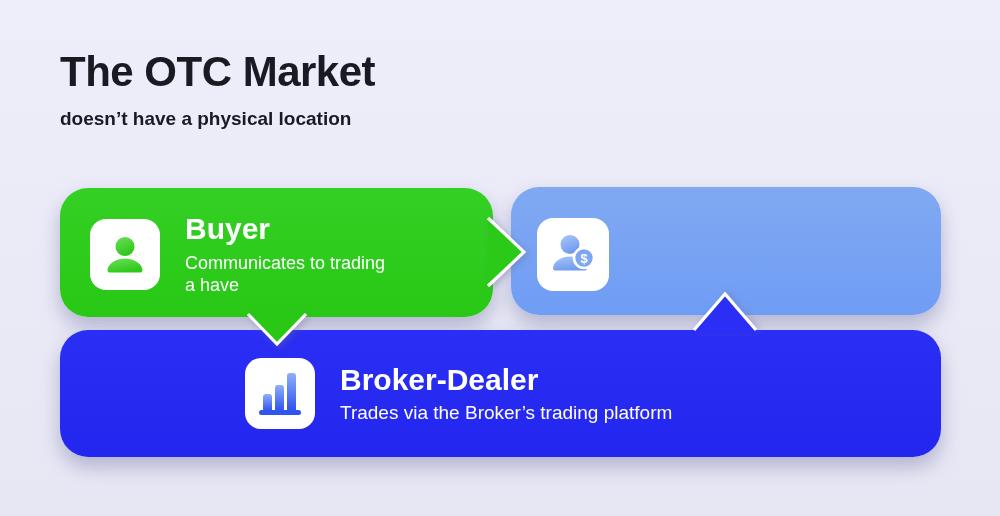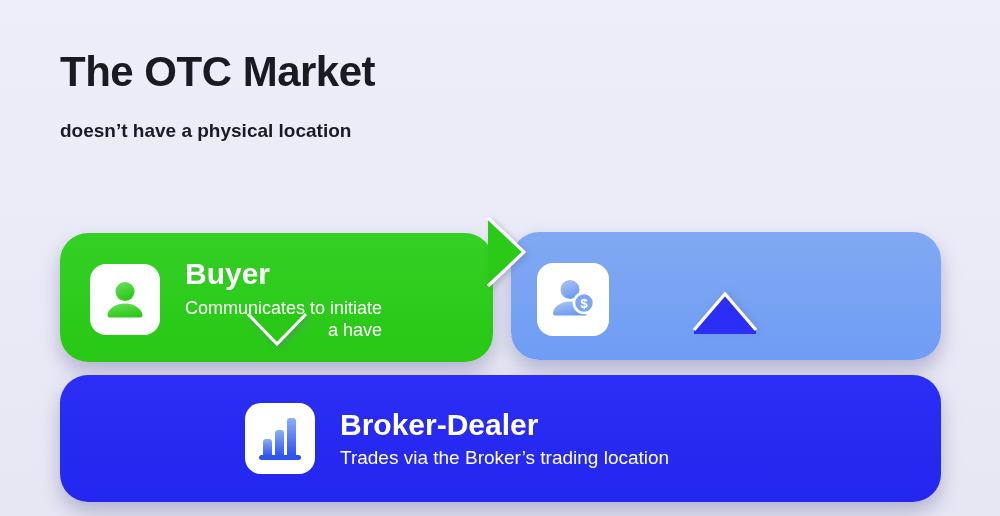--- a/index.html
+++ b/index.html
@@ -5,44 +5,42 @@
   * { margin: 0; padding: 0; box-sizing: border-box; }
   html, body { width: 1000px; height: 516px; }
   body { font-family: "Liberation Sans", sans-serif; }
 
   .stage {
     position: relative;
     width: 1000px;
     height: 516px;
     background: linear-gradient(180deg, #eeeefb 0%, #e7e7f4 100%);
     overflow: hidden;
-    text-align: right;
   }
 
   .page-title {
     position: absolute;
     left: 60px; top: 48px;
     font-size: 42px;
     font-weight: 700;
     letter-spacing: -0.5px;
     color: #1a1a23;
   }
   .page-subtitle {
     position: absolute;
-    left: 60px; top: 120px;
+    left: 60px; top: 108px;
     font-size: 19px;
     font-weight: 700;
     color: #1a1a23;
   }
 
   .card {
     position: absolute;
     border-radius: 28px;
     box-shadow: 0 10px 20px rgba(106,106,158,0.42);
-    margin-top: 45px;
   }
   .card-buyer {
     left: 60px; top: 188px;
     width: 433px; height: 129px;
     background: linear-gradient(180deg, #34d025 0%, #28c815 100%);
   }
   .card-seller {
     left: 511px; top: 187px;
     width: 430px; height: 128px;
     background: linear-gradient(180deg, #81a9f2 0%, #6f9df5 100%);
@@ -111,21 +109,21 @@
             <stop offset="0" stop-color="#6ae05a"></stop>
             <stop offset="1" stop-color="#2ec91a"></stop>
           </linearGradient>
         </defs>
         <circle cx="22" cy="13.5" r="9.5" fill="url(#gPerson)"></circle>
         <path d="M22 25.5c-9.8 0-17.5 5.8-17.5 12.1 0 1 .8 1.9 1.9 1.9h31.2c1 0 1.9-.9 1.9-1.9 0-6.3-7.7-12.1-17.5-12.1z" fill="url(#gPerson)"></path>
       </svg>
     </div>
     <div class="card-title">Buyer</div>
     <div class="card-desc">
-      <div>Communicates to initiate</div>
+      <div>Communicates to trading</div>
       <div>a have</div>
     </div>
   </div>
 
   <div class="card card-seller">
     <div class="tile">
       <svg width="48" height="48" viewBox="0 0 48 48">
         <defs>
           <linearGradient id="gPersonB" x1="0" y1="0" x2="0.4" y2="1">
             <stop offset="0" stop-color="#abc6f8"></stop>
@@ -149,21 +147,21 @@
             <stop offset="1" stop-color="#2b4df0"></stop>
           </linearGradient>
         </defs>
         <rect x="6" y="24" width="9" height="18" rx="3" fill="url(#gBars)"></rect>
         <rect x="18" y="15" width="9" height="27" rx="3" fill="url(#gBars)"></rect>
         <rect x="30" y="3" width="9" height="39" rx="3" fill="url(#gBars)"></rect>
         <rect x="2" y="40" width="42" height="5" rx="2.5" fill="#2f55ee"></rect>
       </svg>
     </div>
     <div class="card-title">Broker-Dealer</div>
-    <div class="card-desc">Trades via the Broker’s trading location</div>
+    <div class="card-desc">Trades via the Broker’s trading platform</div>
   </div>
 
   <svg class="arrow arrow-right" width="40" height="72" viewBox="0 0 40 72">
     <polygon points="0,2 36,36 0,70" fill="#2bc918"></polygon>
     <path d="M0,2 L36,36 L0,70" fill="none" stroke="#ffffff" stroke-width="3.2" stroke-linejoin="miter"></path>
   </svg>
 
   <svg class="arrow arrow-down" width="62" height="34" viewBox="0 0 62 34">
     <polygon points="2,0 31,30 60,0" fill="#28c815"></polygon>
     <path d="M2,0 L31,30 L60,0" fill="none" stroke="#ffffff" stroke-width="3.2" stroke-linejoin="miter"></path>

